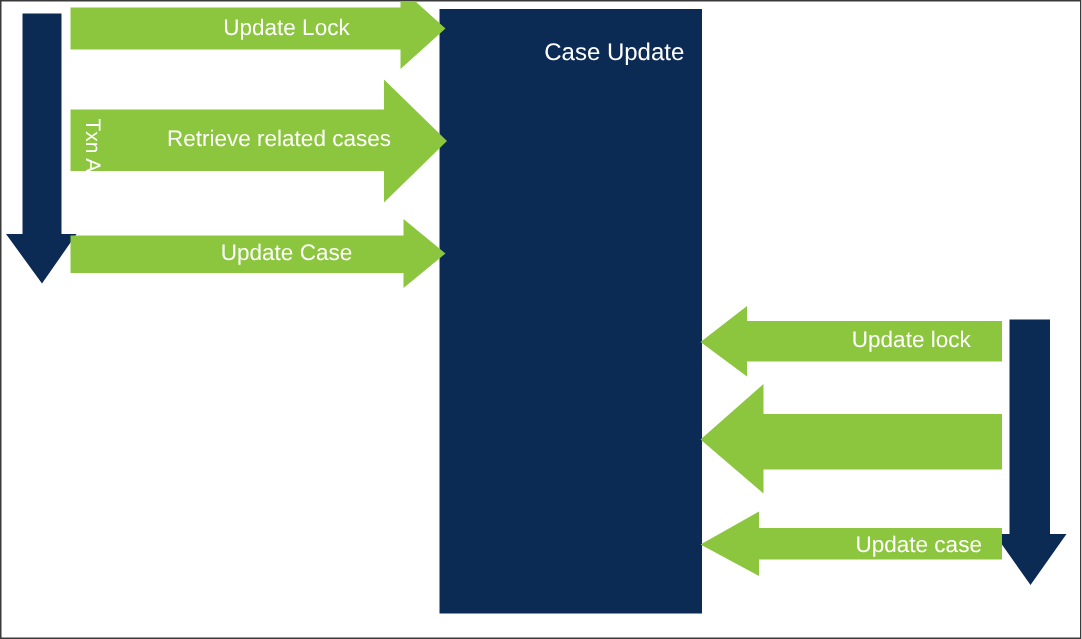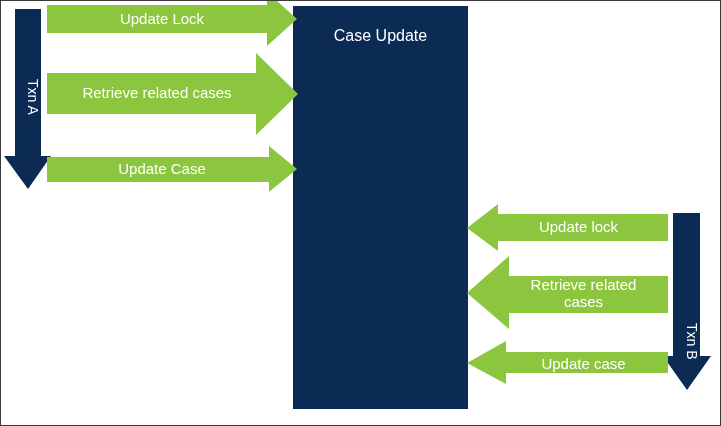--- a/index.html
+++ b/index.html
@@ -27,20 +27,21 @@
   }
   .lbl {
     position: absolute;
     color: #ffffff;
     font-family: "Liberation Sans", sans-serif;
     text-align: center;
     line-height: 1.15;
     white-space: pre-line;
     pointer-events: none;
     user-select: none;
+    padding-left: 29px;
   }
   .lbl-arrow {
     font-size: 15px;
   }
   .lbl-box {
     font-size: 16px;
   }
   .lbl-vert {
     font-size: 14px;
     writing-mode: vertical-rl;
@@ -80,18 +81,16 @@
   <div class="lbl lbl-vert" style="left:673px; top:300px; width:26px; height:80px;">Txn B</div>
 
   <div class="lbl lbl-arrow" style="left:46px; top:9px; width:230px;">Update Lock</div>
 
   <div class="lbl lbl-arrow" style="left:46px; top:83px; width:220px;">Retrieve related cases</div>
 
   <div class="lbl lbl-arrow" style="left:46px; top:159px; width:230px;">Update Case</div>
 
   <div class="lbl lbl-arrow" style="left:490px; top:217px; width:175px;">Update lock</div>
 
-  <div class="lbl lbl-arrow" style="left:500px; top:275px; width:165px;">Retrieve related
-cases</div>
 
   <div class="lbl lbl-arrow" style="left:500px; top:354px; width:165px;">Update case</div>
 
 </div>
 
 </body></html>

